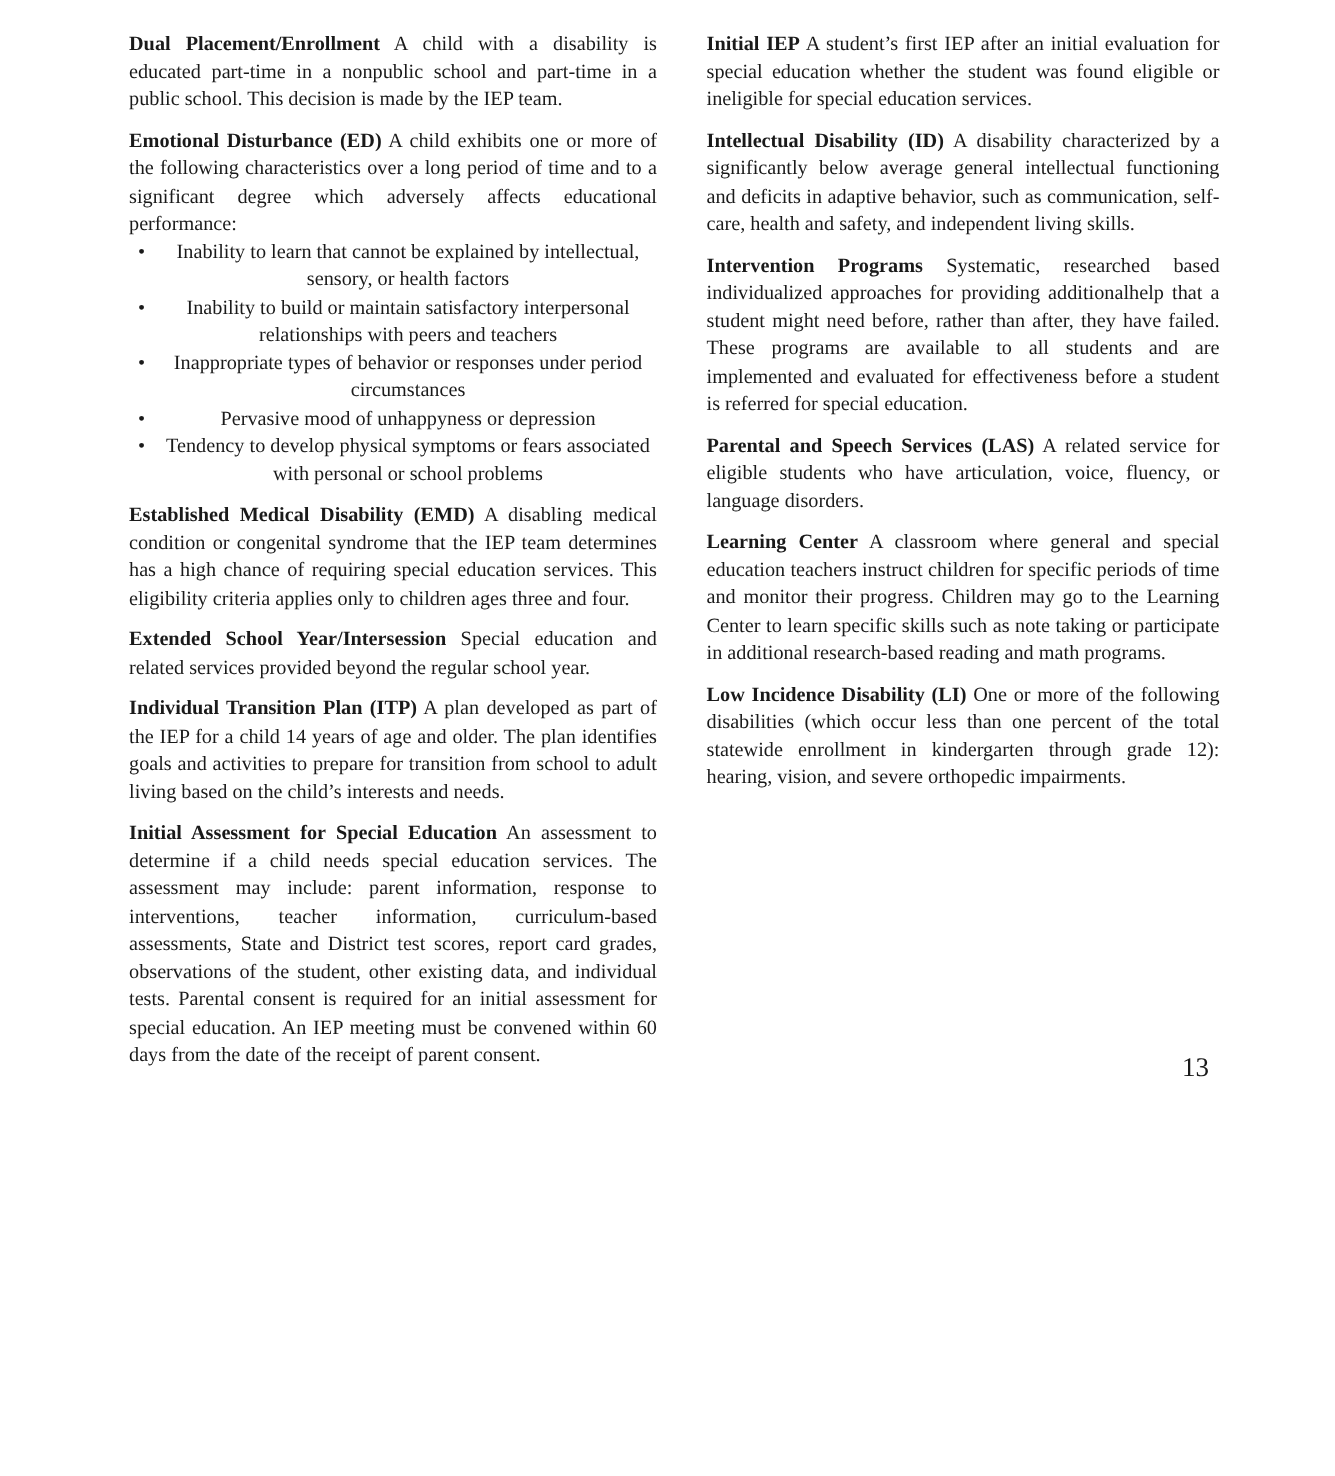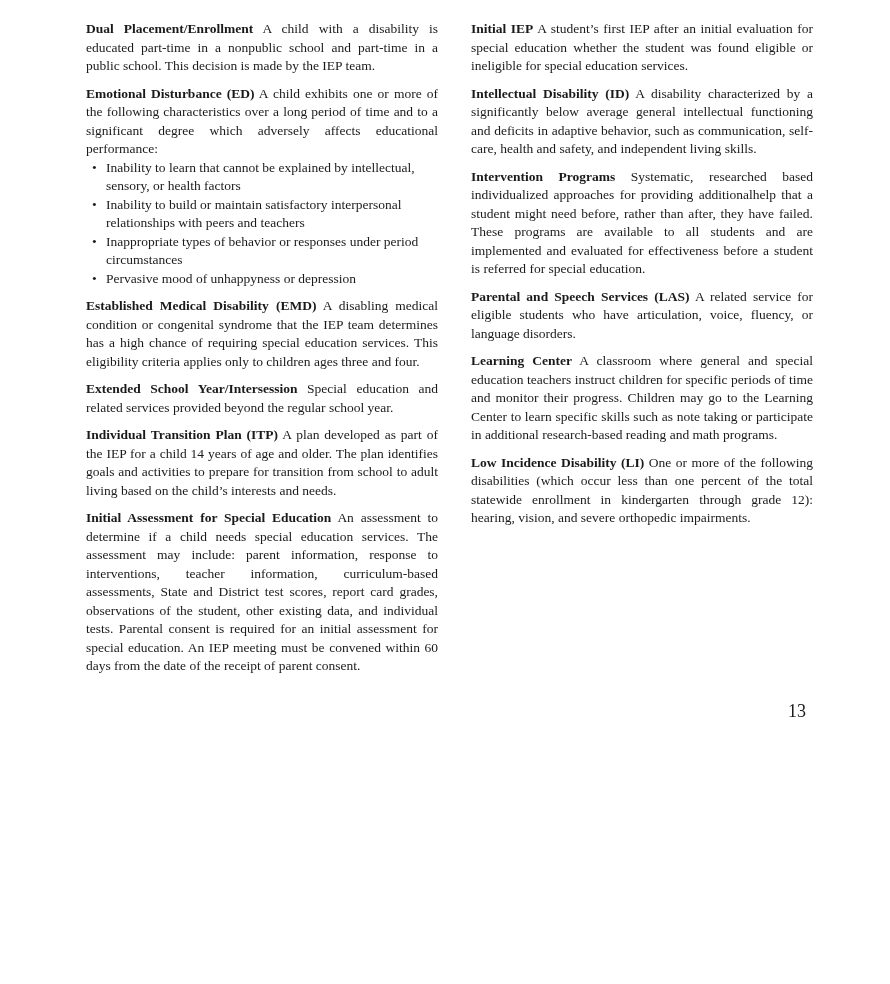--- a/index.html
+++ b/index.html
@@ -40,20 +40,21 @@
   }
   ul.bullets {
     margin: 0;
     padding: 0 0 0 4px;
     list-style: none;
     text-align: left;
   }
   ul.bullets li {
     position: relative;
     padding-left: 16px;
+    text-align: center;
   }
   ul.bullets li::before {
     content: "\2022";
     position: absolute;
     left: 2px;
     top: 0;
   }
   .page-number {
     position: absolute;
     right: 84px;
@@ -76,20 +77,21 @@
 
 
       <div class="entry">
         <span class="term">Emotional Disturbance  (ED)</span>
         <span>A child exhibits one or more of the following characteristics over a long period of time and to a significant degree which adversely affects educational performance:</span>
         <ul class="bullets">
           <li>Inability to learn that cannot be explained by intellectual, sensory, or health factors</li>
           <li>Inability to build or maintain satisfactory interpersonal relationships with peers and  teachers</li>
           <li>Inappropriate types of behavior or responses under period circumstances</li>
           <li>Pervasive mood of unhappyness or depression</li>
+          <li>Tendency to develop physical symptoms or fears associated with personal or school problems</li>
         </ul>
       </div>
 
       <p class="entry">
         <span class="term">Established Medical Disability (EMD)</span>
         <span>A  disabling medical condition or congenital syndrome that the IEP team determines has a high chance of requiring special education services. This eligibility criteria applies only to children ages three and four.</span>
       </p>
 
       <p class="entry">
         <span class="term">Extended School Year/Intersession</span>

